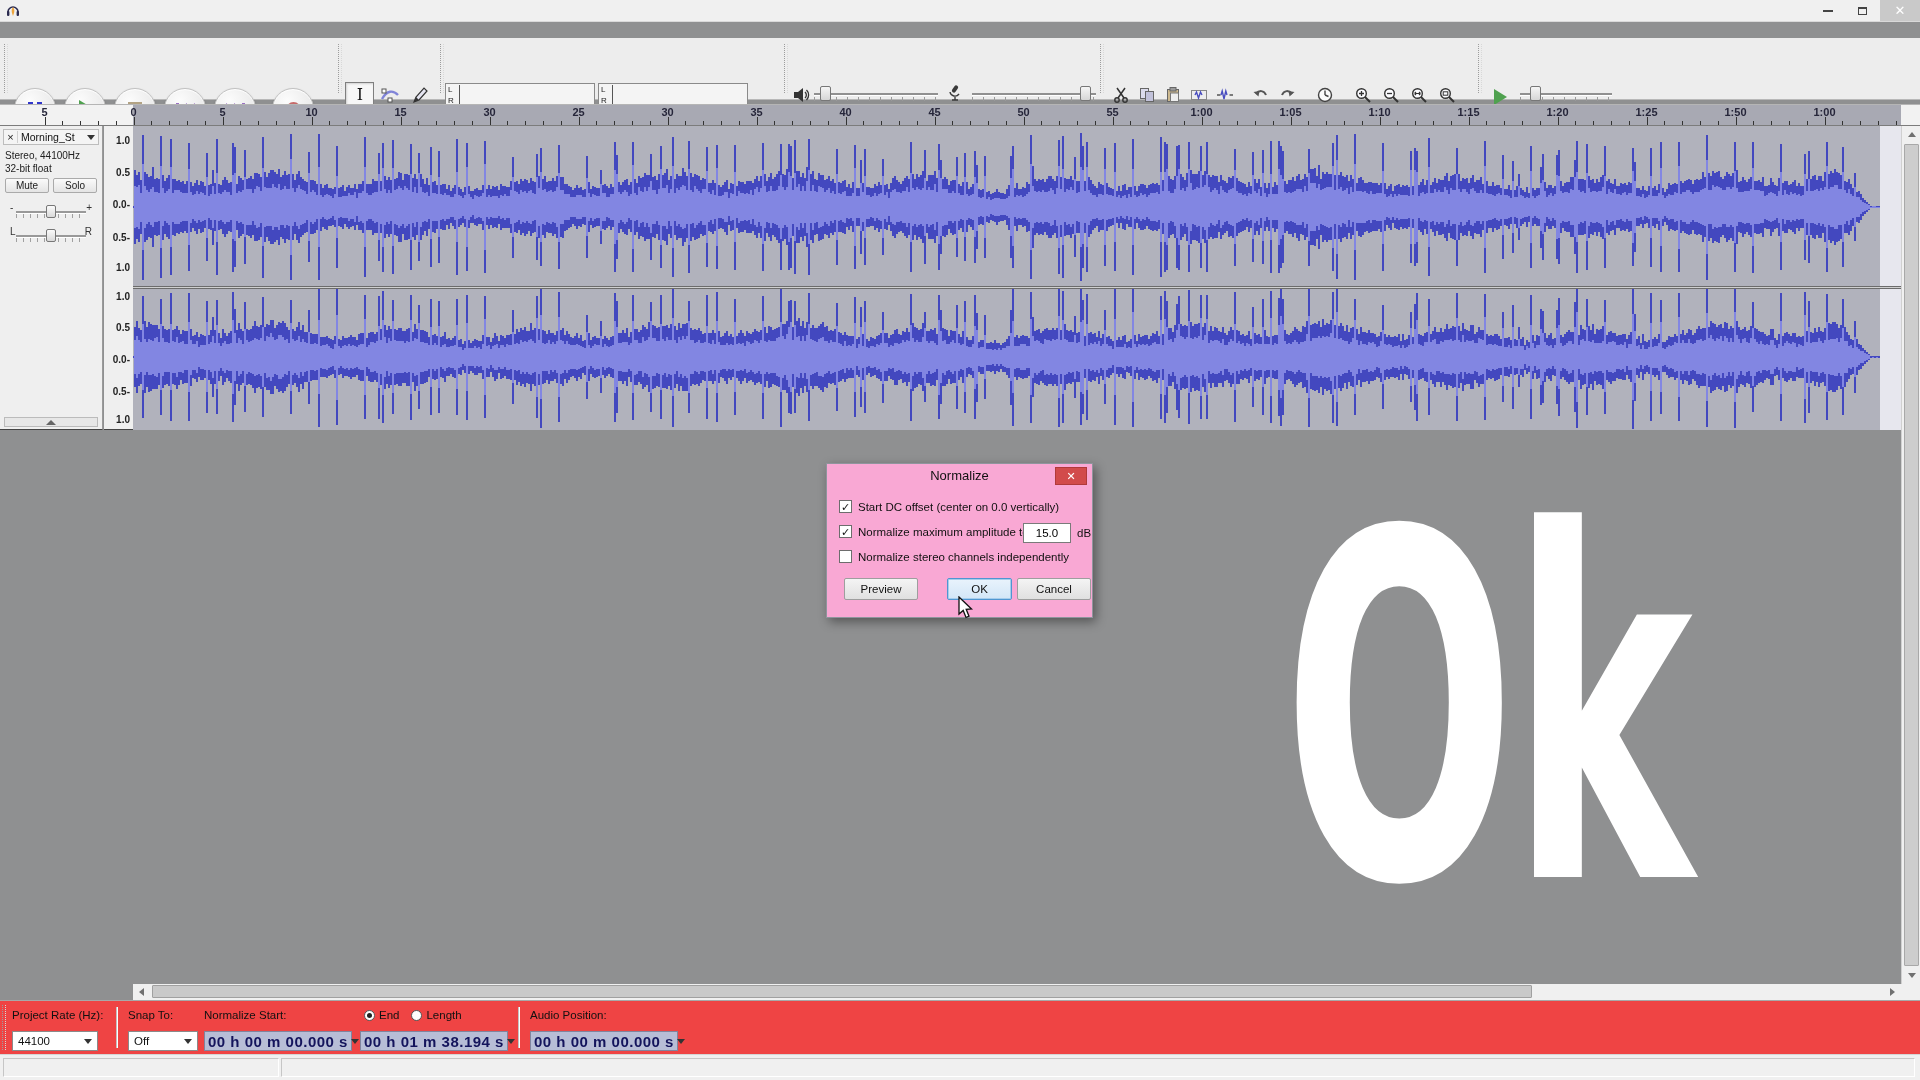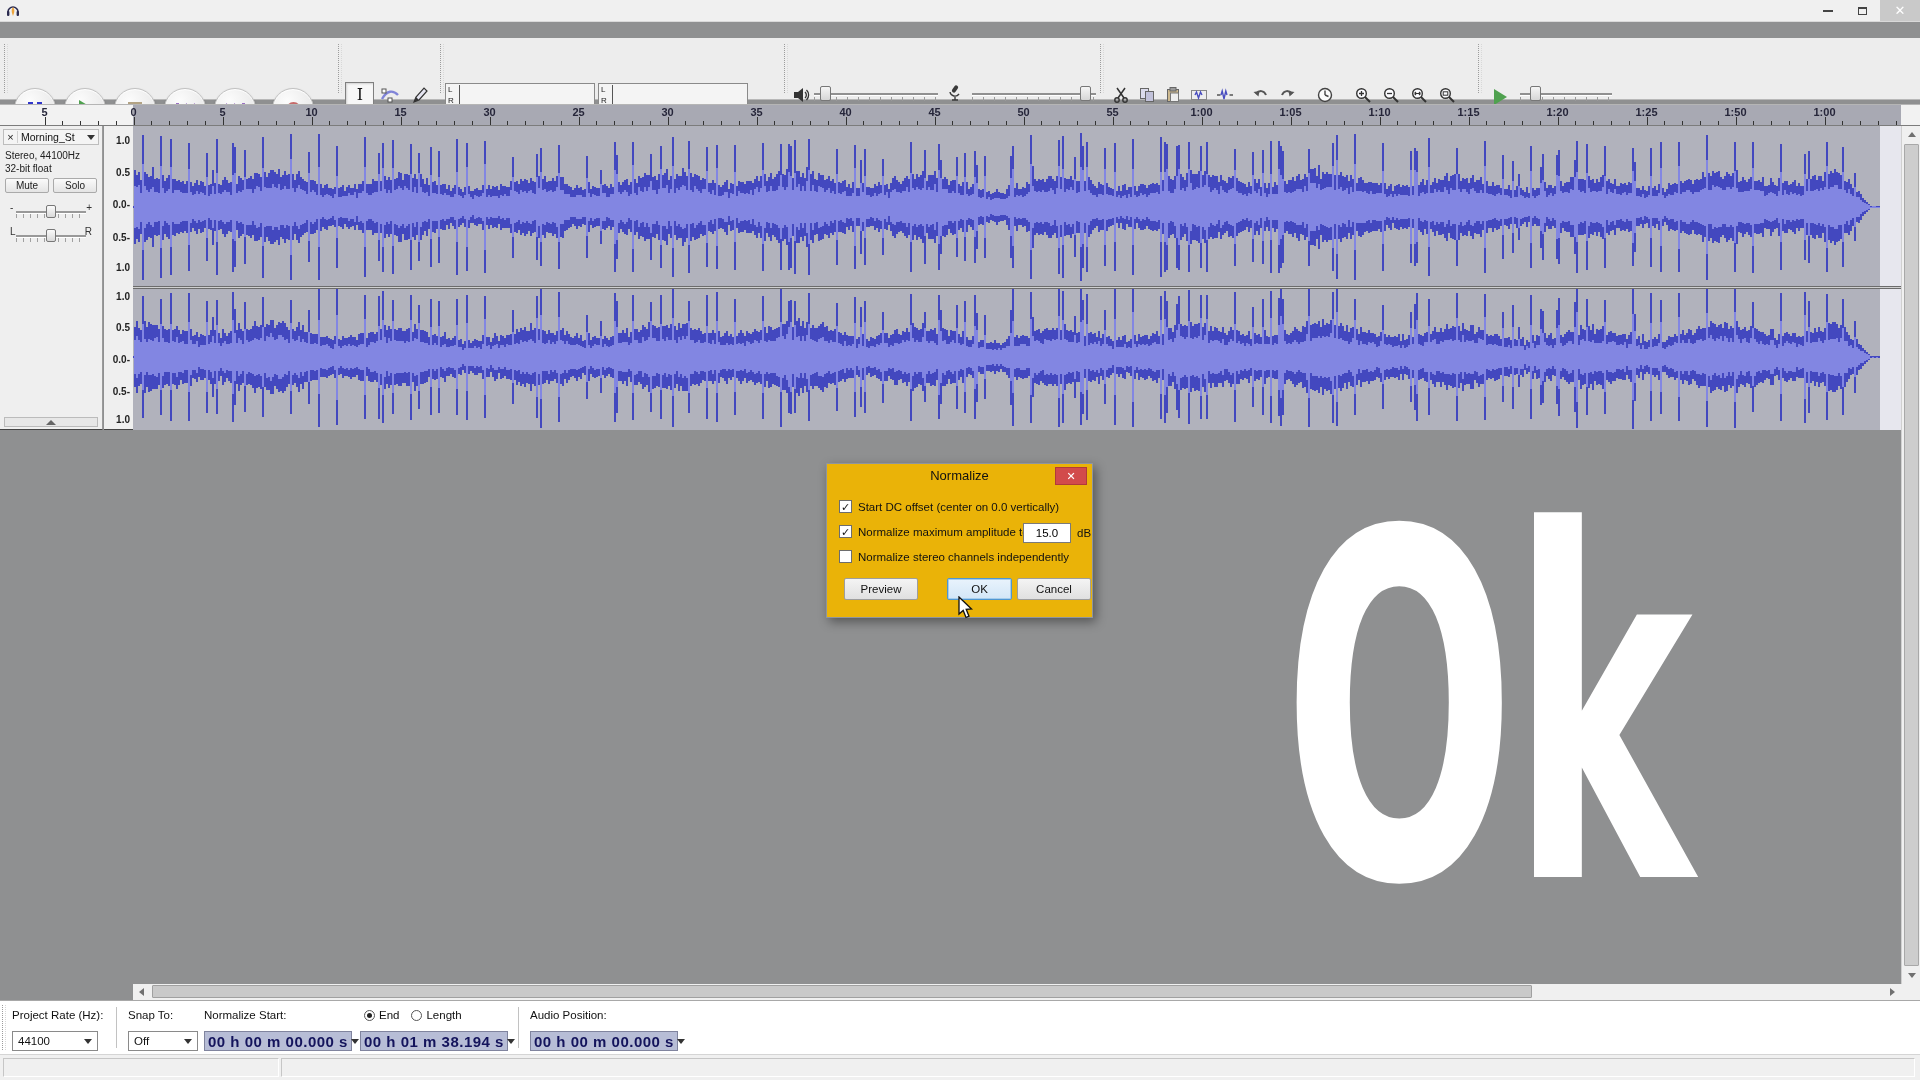--- a/index.html
+++ b/index.html
@@ -86,38 +86,38 @@
   .tri-up { width:0; height:0; border-bottom:5px solid #707070; border-left:4px solid transparent; border-right:4px solid transparent; }
   .tri-dn { width:0; height:0; border-top:5px solid #707070; border-left:4px solid transparent; border-right:4px solid transparent; }
   .hscroll { position:absolute; left:133px; top:984px; width:1768px; height:16px; background:#f0f0f0; }
   .hs-arrow { position:absolute; top:0; width:17px; height:16px; display:flex; align-items:center; justify-content:center; }
   .tri-left { width:0; height:0; border-right:5px solid #707070; border-top:4px solid transparent; border-bottom:4px solid transparent; }
   .tri-right { width:0; height:0; border-left:5px solid #707070; border-top:4px solid transparent; border-bottom:4px solid transparent; }
   .hs-thumb { position:absolute; left:19px; top:1px; width:1380px; height:13px; background:#c9c9c9; border:1px solid #a0a0a0; border-radius:1px; }
   .corner { position:absolute; left:1901px; top:984px; width:19px; height:16px; background:#f0f0f0; }
 
   
-  .selbar { position:absolute; left:0; top:1000px; width:1920px; height:54px; background:#ffffff; border-top:1px solid #a8a8a8; }
+  .selbar { position:absolute; left:0; top:1000px; width:1920px; height:54px; background:#ef4444; border-top:1px solid #a8a8a8; }
   .sb-grip { position:absolute; left:2px; top:4px; bottom:4px; width:4px; border-left:1px dotted #9c9c9c; border-right:1px dotted #d8d8d8; }
   .sb-label { position:absolute; top:8px; font-size:11.5px; color:#111; }
   .sb-sep { position:absolute; top:6px; bottom:6px; width:1px; background:#c2c2c2; box-shadow:1px 0 0 #fff; }
   .sb-combo { position:absolute; top:30px; height:20px; background:#fff; border:1px solid #8a8a8a; display:flex; align-items:center; justify-content:space-between; padding:0 5px; font-size:11.5px; color:#111; }
   .timefield { position:absolute; top:30px; height:20px; background:#b7bdd6; border:1px solid #80849e; display:flex; align-items:center; padding:0 3px; }
   .timefield .tval { font-size:15px; font-weight:bold; color:#14145c; letter-spacing:.5px; white-space:nowrap; }
   .tf-arrow { margin-left:3px; width:0; height:0; border-left:4px solid transparent; border-right:4px solid transparent; border-top:5px solid #333; }
   .radio { display:inline-block; width:11px; height:11px; border-radius:50%; border:1px solid #555; background:#fff; vertical-align:-2px; }
   .radio.sel::after { content:""; display:block; width:5px; height:5px; border-radius:50%; background:#222; margin:2px; }
   .rad-wrap { position:absolute; top:8px; font-size:11.5px; color:#111; display:flex; align-items:center; gap:4px; }
 
   
   .statusstrip { position:absolute; left:0; top:1054px; width:1920px; height:26px; background:#f0f0f0; border-top:1px solid #d5d5d5; }
   .ss-cell { position:absolute; top:3px; height:19px; border:1px solid #c6c6c6; border-right-color:#fff; border-bottom-color:#fff; }
 
   
-  .dialog { position:absolute; left:826px; top:463px; width:267px; height:155px; background:#eab308; border:1px solid #8f959d; box-shadow:3px 4px 10px rgba(0,0,0,.4); }
+  .dialog { position:absolute; left:826px; top:463px; width:267px; height:155px; background:#f9a8d4; border:1px solid #8f959d; box-shadow:3px 4px 10px rgba(0,0,0,.4); }
   .dlg-title { position:absolute; left:0; top:0; right:0; height:24px; text-align:center; font-size:13px; color:#111; line-height:24px; }
   .dlg-close { position:absolute; right:5px; top:3px; width:32px; height:18px; background:#d24b4b; color:#fff; font-size:11px; text-align:center; line-height:17px; border:1px solid #b03a3a; }
   .dlg-row { position:absolute; left:12px; display:flex; align-items:center; gap:6px; font-size:11.5px; color:#111; }
   .cb { width:13px; height:13px; background:#fff; border:1px solid #6d6d6d; font-size:11px; line-height:12px; text-align:center; color:#111; flex:0 0 auto; }
   .amp-input { position:absolute; left:196px; top:59px; width:48px; height:20px; border:1px solid #7a7a7a; background:#fff; font-size:11.5px; text-align:center; font-family:"Liberation Sans", sans-serif; }
   .dlg-unit { position:absolute; left:250px; top:63px; font-size:11.5px; color:#111; }
   .dlg-btn { position:absolute; top:114px; height:22px; background:linear-gradient(#f4f4f4,#e0e0e0); border:1px solid #9e9e9e; font-size:11.5px; color:#111; text-align:center; line-height:20px; border-radius:2px; }
   .dlg-btn.focused { background:linear-gradient(#e9f3fc,#d2e6f7); border:1px solid #4f96d1; box-shadow:0 0 0 1px #a6cdec inset; }
 
   

